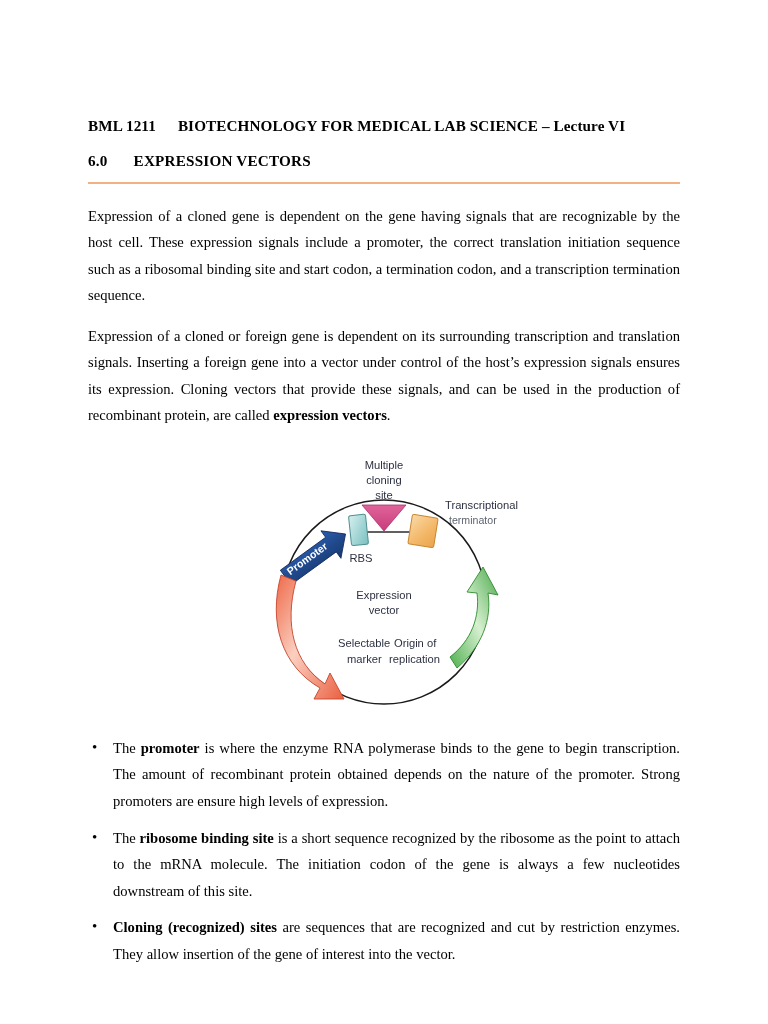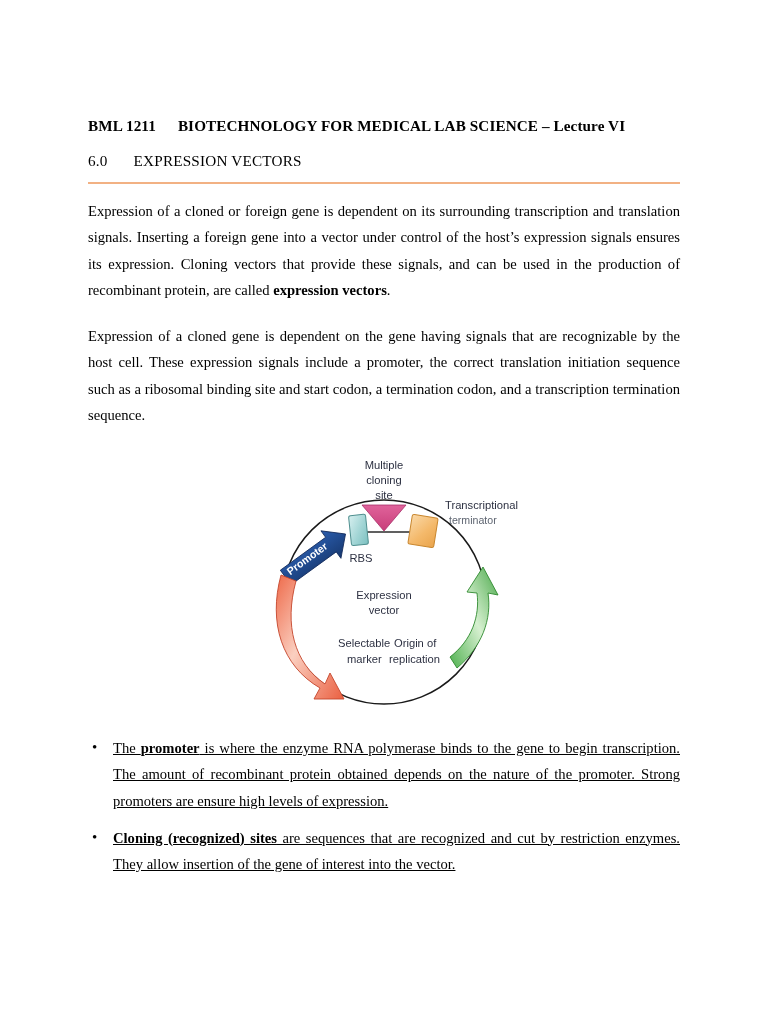--- a/index.html
+++ b/index.html
@@ -33,21 +33,21 @@
   .title-line {
     font-size: 15.2px;
     font-weight: bold;
     letter-spacing: 0.1px;
     line-height: 1.35;
     white-space: nowrap;
   }
   .title-line .code { margin-right: 22px; }
   .section-line {
     font-size: 15.2px;
-    font-weight: normal;
+    font-weight: bold;
     letter-spacing: 0.2px;
     margin-top: 15px;
     white-space: nowrap;
   }
   .section-line .num { margin-right: 26px; }
 
   hr.rule {
     border: none;
     border-top: 2.2px solid #f2b183;
     margin: 12px 0 0 0;
@@ -72,21 +72,20 @@
     padding: 0;
   }
   ul.bullets li {
     position: relative;
     padding-left: 25px;
     font-size: 14.6px;
     line-height: 1.82;
     text-align: justify;
     text-justify: inter-word;
     margin-bottom: 10px;
-    text-decoration: underline;
   }
   ul.bullets li::before {
     content: "\2022";
     position: absolute;
     left: 4px;
     top: -1px;
     font-size: 15px;
     line-height: 1.82;
   }
   ul.bullets li:last-child { margin-bottom: 0; }
@@ -125,22 +124,22 @@
     <div class="title-line">
       <span class="code">BML 1211</span><span>BIOTECHNOLOGY FOR MEDICAL LAB SCIENCE – Lecture VI</span>
     </div>
 
     <div class="section-line">
       <span class="num">6.0</span><span>EXPRESSION VECTORS</span>
     </div>
 
     <hr class="rule" style="border-top-color: rgb(242, 177, 131);">
 
+    <p class="body second">Expression of a cloned gene is dependent on the gene having signals that are recognizable by the host cell. These expression signals include a promoter, the correct translation initiation sequence such as a ribosomal binding site and start codon, a termination codon, and a transcription termination sequence.</p>
     <p class="body">Expression of a cloned or foreign gene is dependent on its surrounding transcription and translation signals. Inserting a foreign gene into a vector under control of the host’s expression signals ensures its expression. Cloning vectors that provide these signals, and can be used in the production of recombinant protein, are called <b>expression vectors</b>.</p>
-    <p class="body second">Expression of a cloned gene is dependent on the gene having signals that are recognizable by the host cell. These expression signals include a promoter, the correct translation initiation sequence such as a ribosomal binding site and start codon, a termination codon, and a transcription termination sequence.</p>
 
     <div class="figure">
       <svg width="300" height="272" viewBox="0 0 300 272" xmlns="http://www.w3.org/2000/svg">
         <defs>
           <linearGradient id="gradRed" x1="0" y1="0" x2="1" y2="1">
             <stop offset="0%" stop-color="#ee6a4a"></stop>
             <stop offset="45%" stop-color="#fbcfc0"></stop>
             <stop offset="100%" stop-color="#ea5f40"></stop>
           </linearGradient>
           <linearGradient id="gradGreen" x1="0" y1="1" x2="1" y2="0">
@@ -214,17 +213,18 @@
         <text class="dlabel" x="160" y="200" fill="#2d3142">Origin of</text>
         <text class="dlabel" x="155" y="216" fill="#2d3142">replication</text>
 
         <text class="dlabel" x="150" y="152" text-anchor="middle" fill="#2d3142">Expression</text>
         <text class="dlabel" x="150" y="167" text-anchor="middle" fill="#2d3142">vector</text>
       </svg>
     </div>
 
     <ul class="bullets">
       <li>The <b>promoter</b> is where the enzyme RNA polymerase binds to the gene to begin transcription. The amount of recombinant protein obtained depends on the nature of the promoter. Strong promoters are ensure high levels of expression.</li>
+      <li>The <b>ribosome binding site</b> is a short sequence recognized by the ribosome as the point to attach to the mRNA molecule. The initiation codon of the gene is always a few nucleotides downstream of this site.</li>
       <li><b>Cloning (recognized) sites</b> are sequences that are recognized and cut by restriction enzymes. They allow insertion of the gene of interest into the vector.</li>
     </ul>
 
   </div>
 </div>
 
 </body></html>

